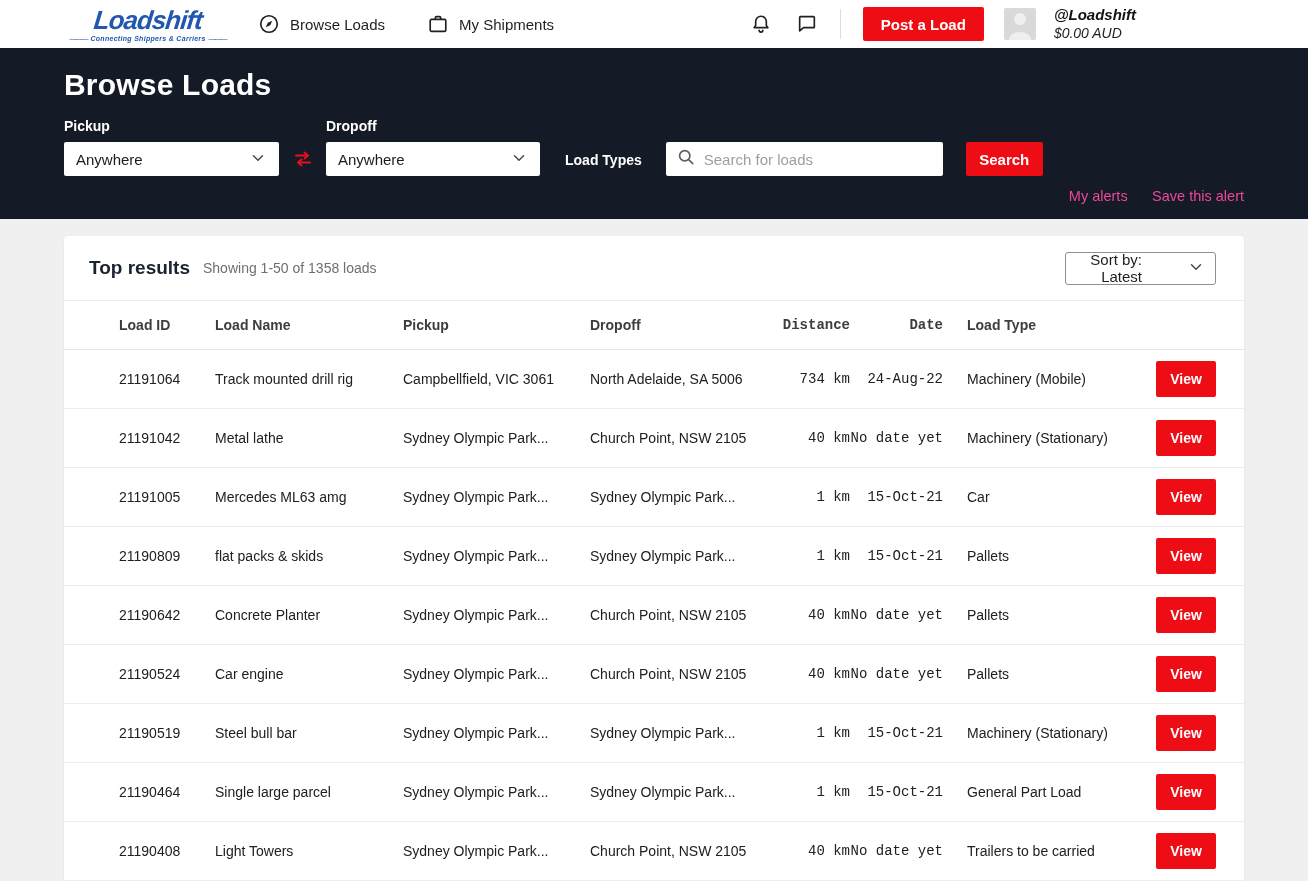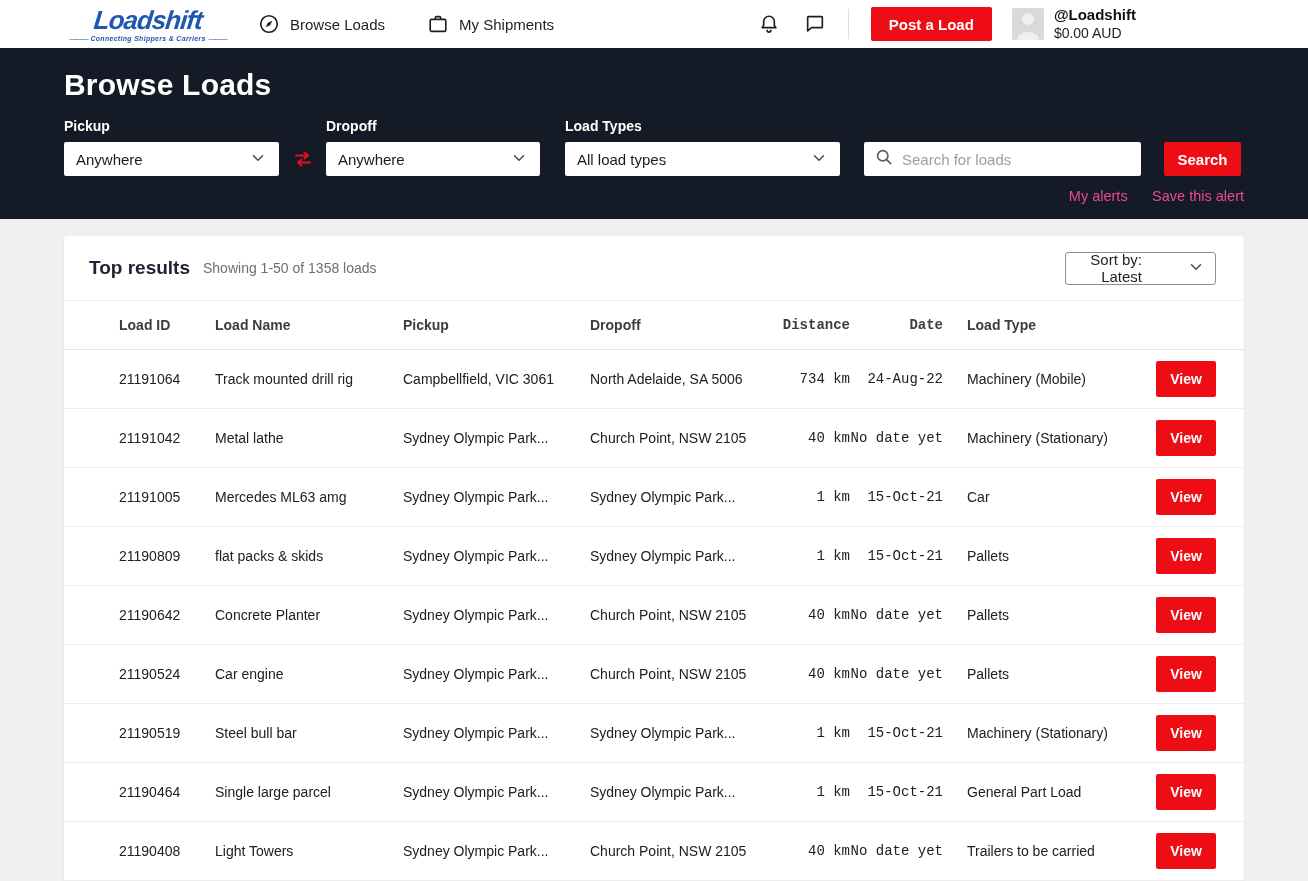--- a/index.html
+++ b/index.html
@@ -29,21 +29,21 @@
   .tb-divider { width:1px; height:30px; background:#dddddd; margin:0 22px; }
   .post-btn { background:#ee0c15; color:#fff; border:none; font-weight:700;
     font-size:15px; height:34px; padding:0 18px; cursor:pointer;
     font-family:"Liberation Sans", sans-serif; border-radius:2px; }
   .avatar { width:32px; height:32px; background:#d9d9d9; border-radius:2px;
     margin-left:20px; position:relative; overflow:hidden; cursor:pointer; flex:none; }
   .avatar::before { content:""; position:absolute; top:5px; left:10px; width:12px;
     height:12px; border-radius:50%; background:#efefef; }
   .avatar::after { content:""; position:absolute; bottom:-6px; left:5px; width:22px;
     height:14px; border-radius:50%; background:#efefef; }
-  .user-info { margin-left:10px; line-height:1.25; }
+  .user-info { margin-left:18px; line-height:1.25;font-style:italic; }
   .user-handle { font-size:15px; font-weight:700; color:#111; }
   .user-balance { font-size:14px; color:#1f1f1f; }
 
   
   .hero { height:171px; background:#141a26; padding:20px 64px 0; }
   .hero-title { color:#ffffff; font-size:30px; font-weight:700; letter-spacing:.2px; }
   .filter-row { display:flex; margin-top:16px; align-items:flex-end; }
   .filter-group { display:flex; flex-direction:column; }
   .filter-label { color:#ffffff; font-size:14px; font-weight:700; margin-bottom:8px; }
   .select { background:#ffffff; height:34px; border-radius:2px; display:flex;
@@ -174,28 +174,20 @@
         <span>
           <svg width="18" height="18" viewBox="0 0 24 24" fill="none" stroke="#4a4a4a" stroke-width="2" stroke-linecap="round" stroke-linejoin="round">
               <path d="M6 9l6 6 6-6"></path>
             </svg>
         </span>
       </div>
     </div>
     <div class="gap25"></div>
     <div class="filter-group">
       <span class="filter-label">Load Types</span>
-      <div class="select w-types">
-        <span class="sel-value">All load types</span>
-        <span>
-          <svg width="18" height="18" viewBox="0 0 24 24" fill="none" stroke="#4a4a4a" stroke-width="2" stroke-linecap="round" stroke-linejoin="round">
-              <path d="M6 9l6 6 6-6"></path>
-            </svg>
-        </span>
-      </div>
     </div>
     <div class="gap24"></div>
     <div class="searchbox">
       <span>
         <svg width="20" height="20" viewBox="0 0 24 24" fill="none" stroke="#5f5f5f" stroke-width="2" stroke-linecap="round">
           <circle cx="10.5" cy="10.5" r="6.2"></circle>
             <path d="M15.2 15.2L20 20"></path>
         </svg>
       </span>
       <input type="text" placeholder="Search for loads" style="">

